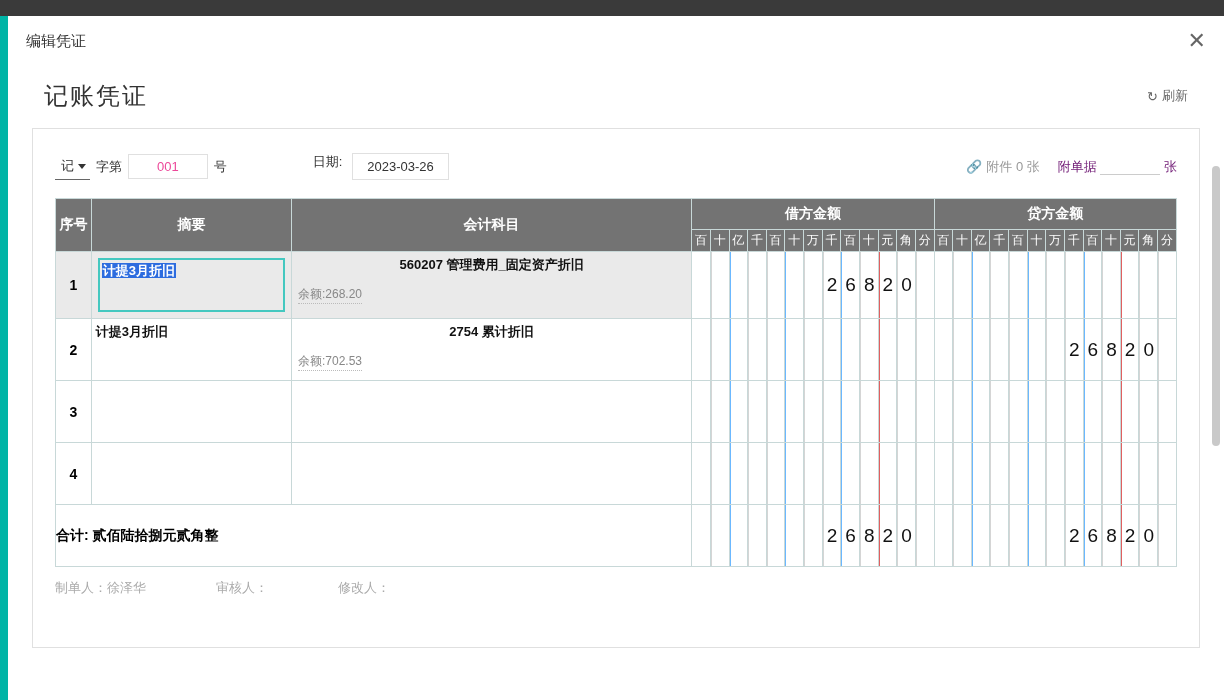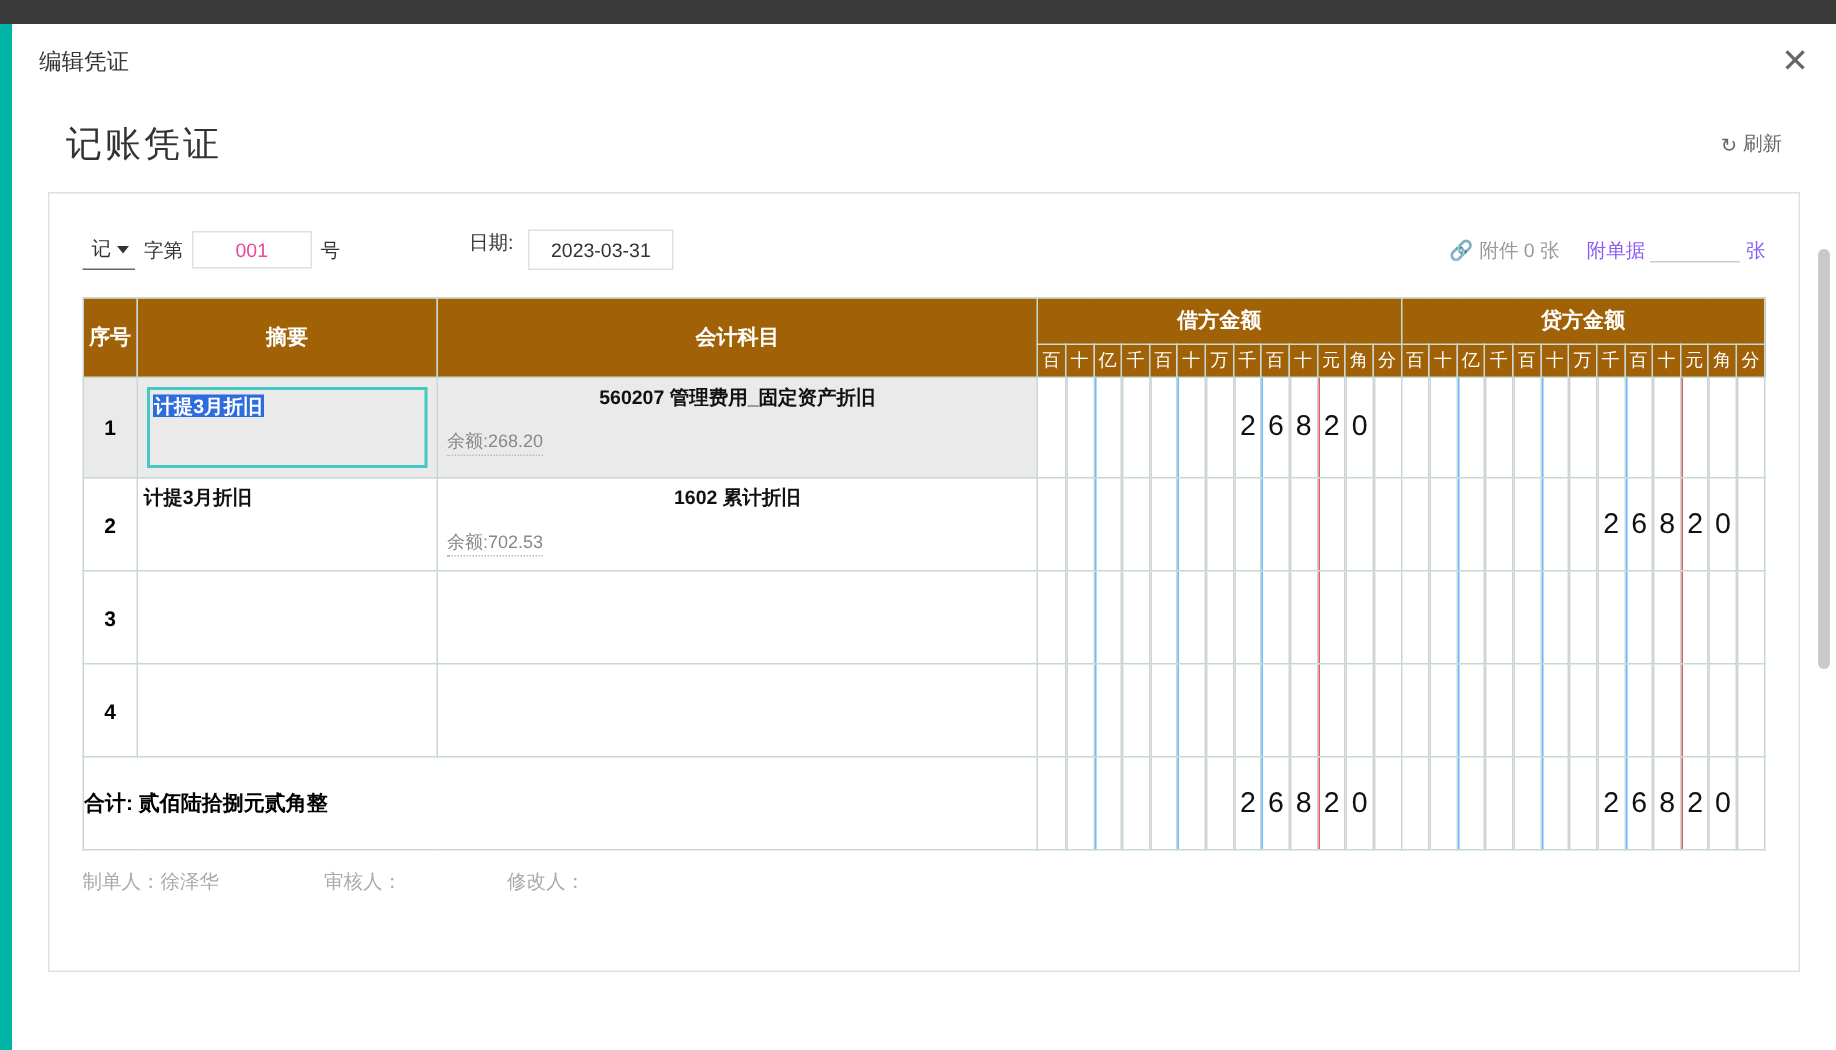--- a/index.html
+++ b/index.html
@@ -113,31 +113,31 @@
     }
     .right-meta {
       margin-left: auto;
       display: flex;
       align-items: center;
       gap: 18px;
       color: #999;
       font-size: 13px;
     }
     .link-icon { color: #bbb; }
-    .fudan-label { color: #8b5cf6; }
+    .fudan-label { color: #701a75; }
     .underline-input {
       border: none;
       border-bottom: 1px solid #ccc;
       width: 60px;
       outline: none;
     }
     
     .vt { border-collapse: collapse; width: 100%; table-layout: fixed; }
     .vt th, .vt td { border: 1px solid #c8d8d8; }
-    .hdr { background: #a16207; color: #fff; font-weight: 500; text-align: center; font-size: 14px; }
+    .hdr { background: #737373; color: #fff; font-weight: 500; text-align: center; font-size: 14px; }
     .hdr th { padding: 6px 0; }
     .hdr-small th { font-size: 12px; padding: 2px 0; font-weight: 400; }
     .col-seq { width: 34px; }
     .col-summary { width: 190px; }
     .col-subject { width: 380px; }
     .digit-col { width: 17.7px; }
     .row-td { vertical-align: top; padding: 0; height: 62px; }
     .seq-cell { text-align: center; vertical-align: middle; font-weight: 700; font-size: 14px; }
     .summary-cell { padding: 4px 4px; font-size: 13px; font-weight: 700; color: #111; }
     .summary-edit {
@@ -208,21 +208,21 @@
         <span class="rec-sel">
           <span>记</span>
           <span class="caret-down"></span>
         </span>
         <span>字第</span>
         <span class="num-box">001</span>
         <span>号</span>
 
         <span class="date-block">
           <span>日期:</span>
-          <span class="date-val">2023-03-31</span>
+          <span class="date-val">2023-03-26</span>
         </span>
 
         <span class="right-meta">
           <span>
             <span class="link-icon">🔗</span>
             <span>附件 0 张</span>
           </span>
           <span>
             <span class="fudan-label">附单据</span>
             <input class="underline-input" style="">
@@ -392,21 +392,21 @@
               <td class="amt-td">
                 <div class="digit-inner line-gray-l"></div>
               </td>
               <td class="amt-td">
                 <div class="digit-inner line-gray-l"></div>
               </td>
             </tr>
             <tr>
               <td class="row-td seq-cell">2</td>
               <td class="row-td summary-cell">计提3月折旧</td>
-              <td class="row-td subject-cell"><div class="subject-name">1602 累计折旧</div><div class="balance">余额:702.53</div></td>
+              <td class="row-td subject-cell"><div class="subject-name">2754 累计折旧</div><div class="balance">余额:702.53</div></td>
               <td class="amt-td">
                 <div class="digit-inner "></div>
               </td>
               <td class="amt-td">
                 <div class="digit-inner line-gray-l"></div>
               </td>
               <td class="amt-td">
                 <div class="digit-inner line-blue-l"></div>
               </td>
               <td class="amt-td">

